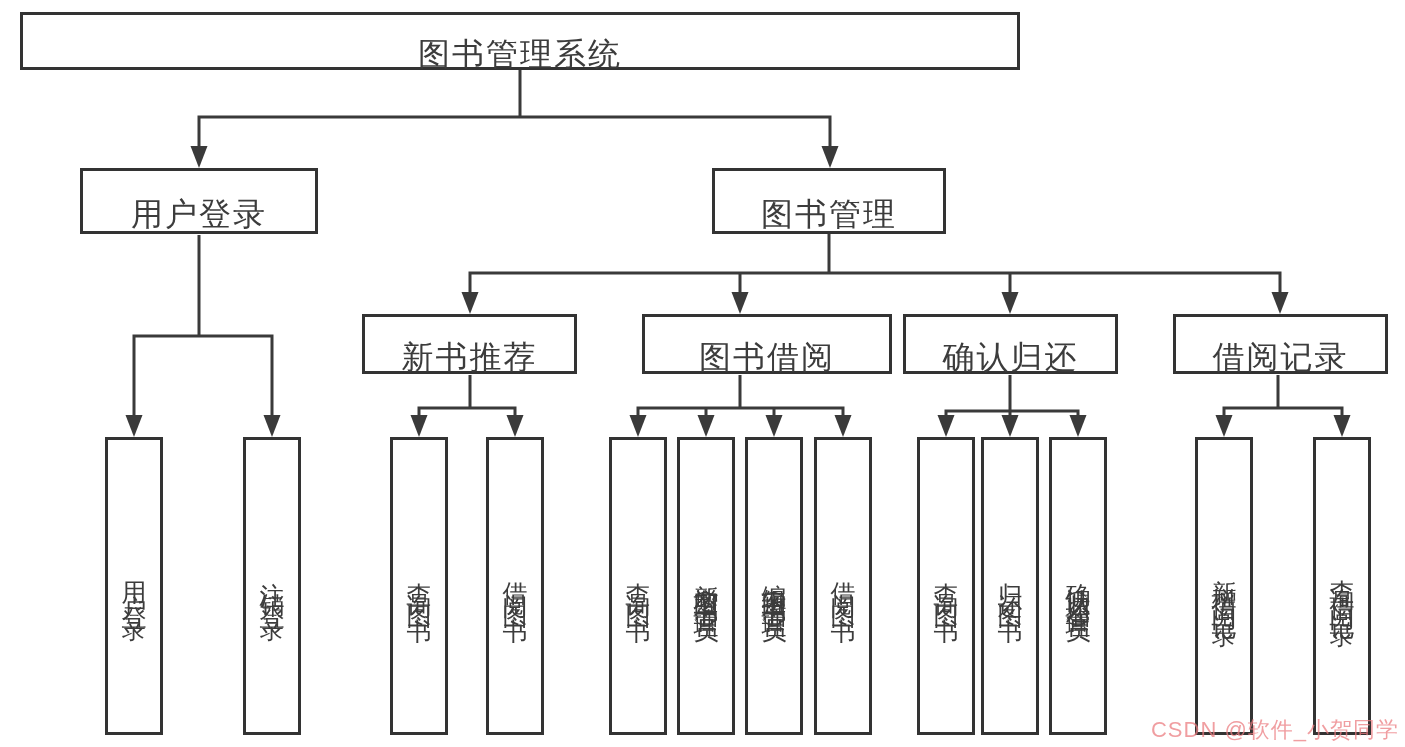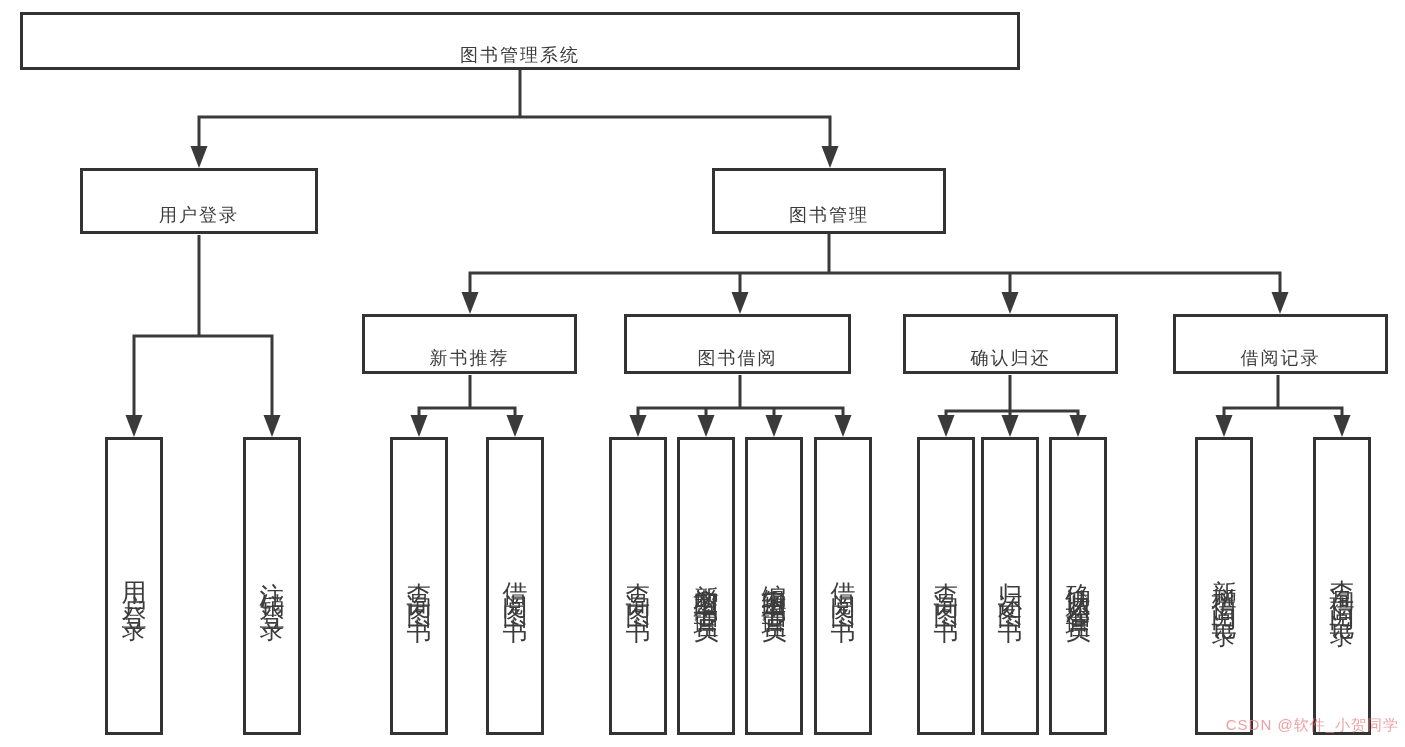--- a/index.html
+++ b/index.html
@@ -22,36 +22,36 @@
   #wires path{stroke:var(--line);stroke-width:3;fill:none;}
   #wires polygon{fill:var(--line);stroke:none;}
   .hbox,.vbox{
     position:absolute;
     box-sizing:border-box;
     border:3px solid var(--box-border);
     background:var(--box-fill);
     display:flex;align-items:center;justify-content:center;
   }
   .hbox span{
-    font-size:18px;letter-spacing:2px;white-space:nowrap;margin-top:28px;
+    font-size:32px;letter-spacing:2px;white-space:nowrap;margin-top:28px;
   }
   .vbox span{
     writing-mode:vertical-rl;
     text-orientation:mixed;
     font-size:25px;
     line-height:1;
     white-space:nowrap;
   }
   .chars-4{letter-spacing:12px;}
   .chars-6{letter-spacing:9px;}
   .chars-9{letter-spacing:5px;}
   #watermark{
     position:absolute;
-    right:6px;bottom:12px;
-    font-size:15px;
+    right:6px;bottom:2px;
+    font-size:22px;
     letter-spacing:1px;
     color:var(--watermark);
     z-index:5;
     white-space:nowrap;
   }
 </style>
 </head>
 <body>
 
 <div id="stage">
@@ -106,21 +106,21 @@
   <div class="hbox" style="left:80px;top:168px;width:238px;height:66px">
     <span>用户登录</span>
   </div>
   <div class="hbox" style="left:362px;top:314px;width:215px;height:60px">
     <span>新书推荐</span>
   </div>
 
   <div class="hbox" style="left:712px;top:168px;width:234px;height:66px">
     <span>图书管理</span>
   </div>
-  <div class="hbox" style="left:624px;top:314px;width:227px;height:60px">
+  <div class="hbox" style="left:642px;top:314px;width:250px;height:60px">
     <span>图书借阅</span>
   </div>
   <div class="hbox" style="left:903px;top:314px;width:215px;height:60px">
     <span>确认归还</span>
   </div>
   <div class="hbox" style="left:1173px;top:314px;width:215px;height:60px">
     <span>借阅记录</span>
   </div>
 
   <div class="vbox" style="left:105px;top:437px;width:58px;height:298px">

